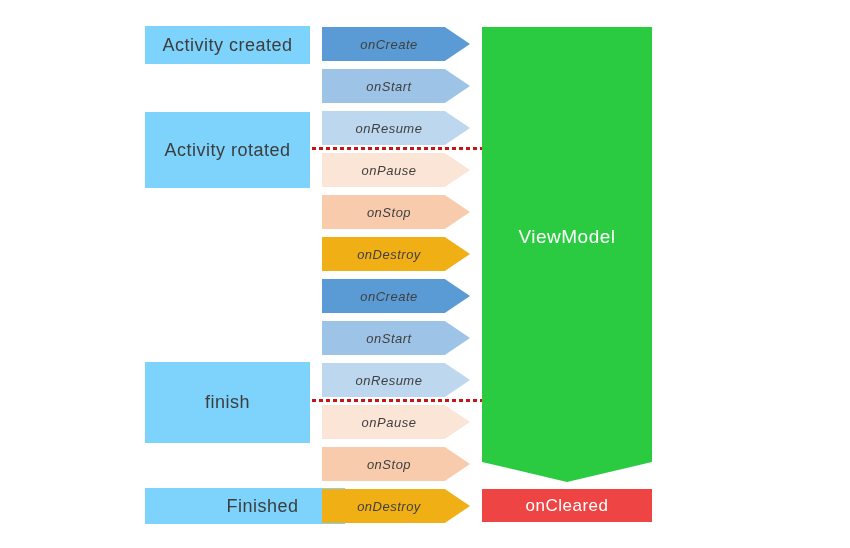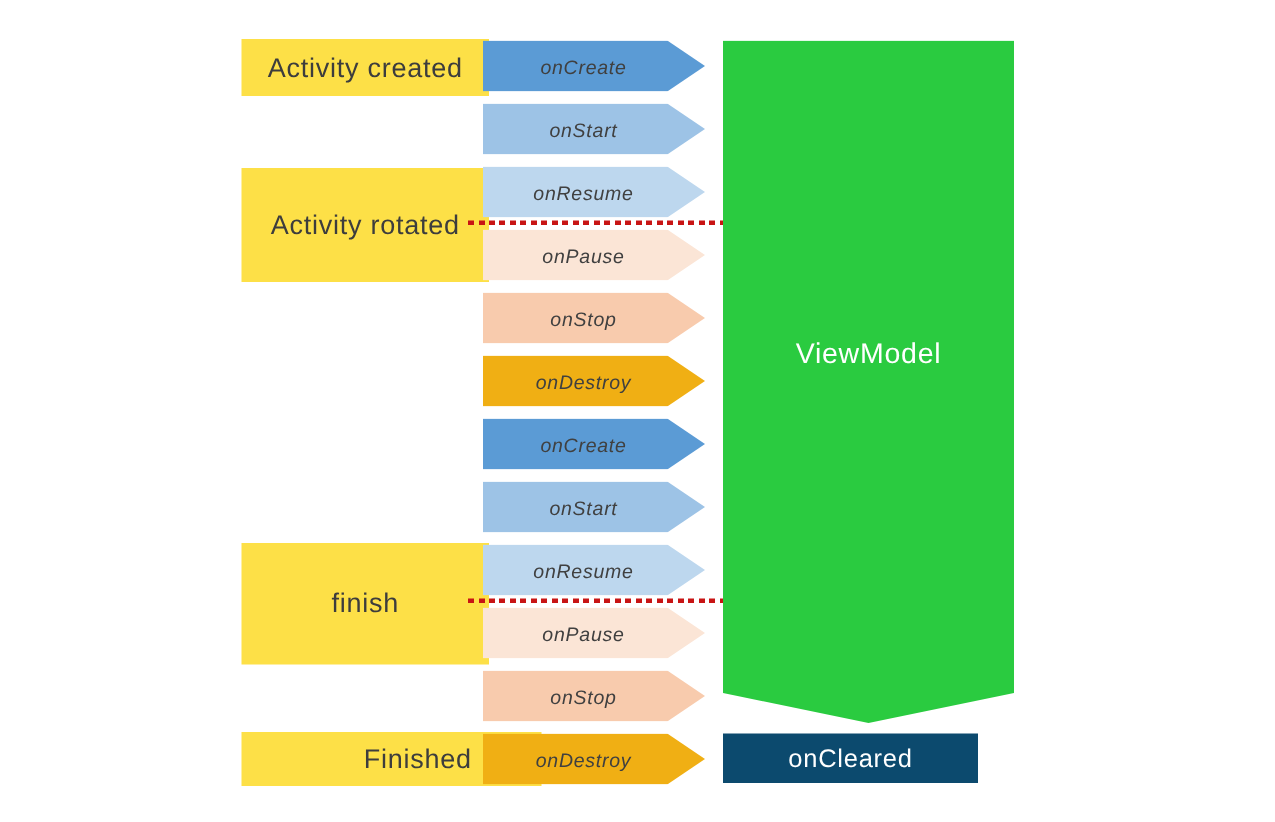--- a/index.html
+++ b/index.html
@@ -11,28 +11,27 @@
   }
   #canvas {
     position: relative;
     width: 850px; height: 548px;
     background: #ffffff;
   }
   .label-box {
     position: absolute;
     left: 145px;
     width: 165px;
-    background: #fde047;
+    background: #7dd3fc;
     color: #3d3d3d;
     display: flex;
     align-items: center;
     justify-content: center;
     font-size: 18px;
     letter-spacing: 0.5px;
-    margin-left: 16px;
   }
   .arrow {
     position: absolute;
     left: 322px;
     width: 148px;
     height: 34px;
     clip-path: polygon(0 0, 83% 0, 100% 50%, 83% 100%, 0 100%);
     display: flex;
     align-items: center;
     justify-content: center;
@@ -101,19 +100,19 @@
   <div class="arrow" style="top: 279px; background: rgb(91, 155, 213);">onCreate</div>
   <div class="arrow" style="top: 321px; background: rgb(157, 195, 230);">onStart</div>
   <div class="arrow" style="top: 363px; background: rgb(189, 215, 238);">onResume</div>
   <div class="arrow" style="top: 405px; background: rgb(251, 229, 214);">onPause</div>
   <div class="arrow" style="top: 447px; background: rgb(248, 203, 173);">onStop</div>
   <div class="arrow" style="top: 489px; background: rgb(240, 175, 20);">onDestroy</div>
 
   <div class="dashed-line" style="top:147px;"></div>
   <div class="dashed-line" style="top:399px;"></div>
 
-  <div class="viewmodel-shape" style="background: rgb(42, 203, 64); padding-left: 24px;">
+  <div class="viewmodel-shape" style="background: rgb(42, 203, 64);">
     <div class="viewmodel-label">ViewModel</div>
   </div>
 
-  <div class="oncleared-box" style="background: #0c4a6e;">onCleared</div>
+  <div class="oncleared-box" style="background: #ef4444;">onCleared</div>
 
 </div>
 
 </body></html>

